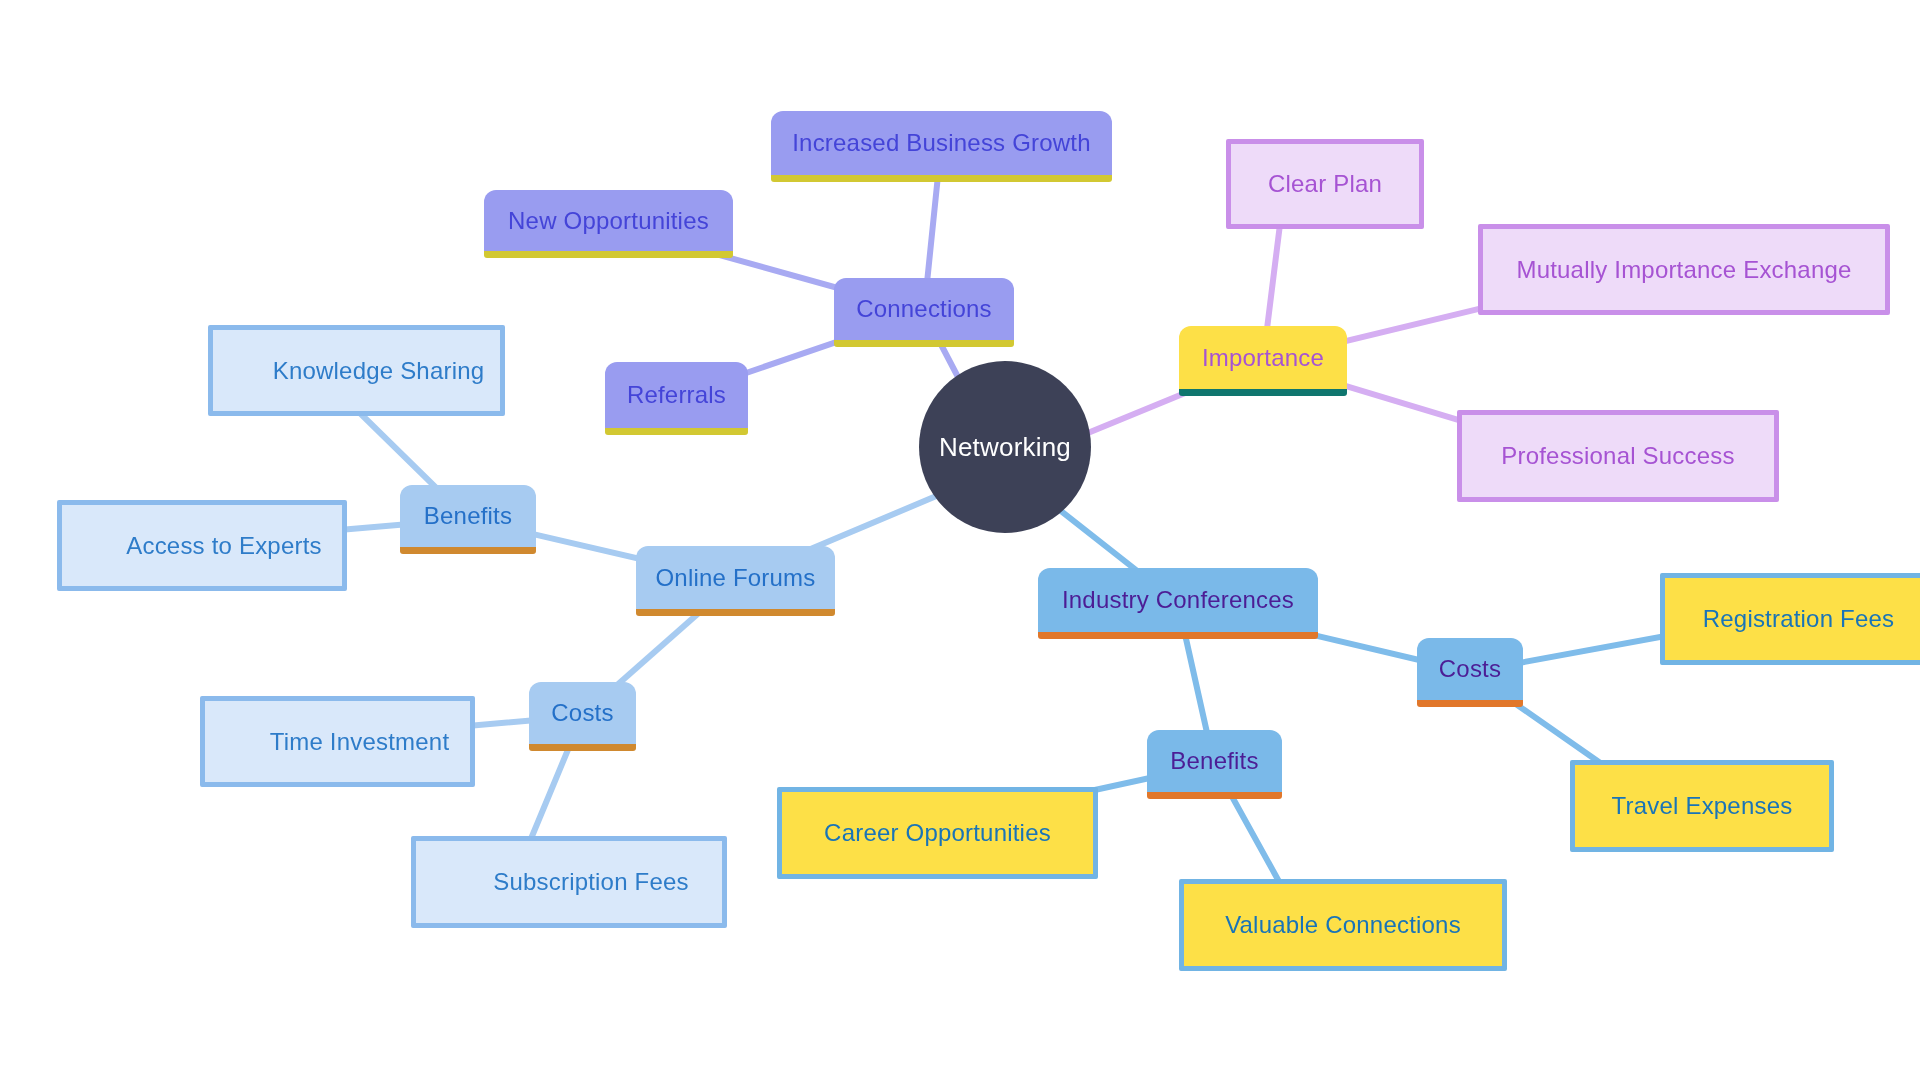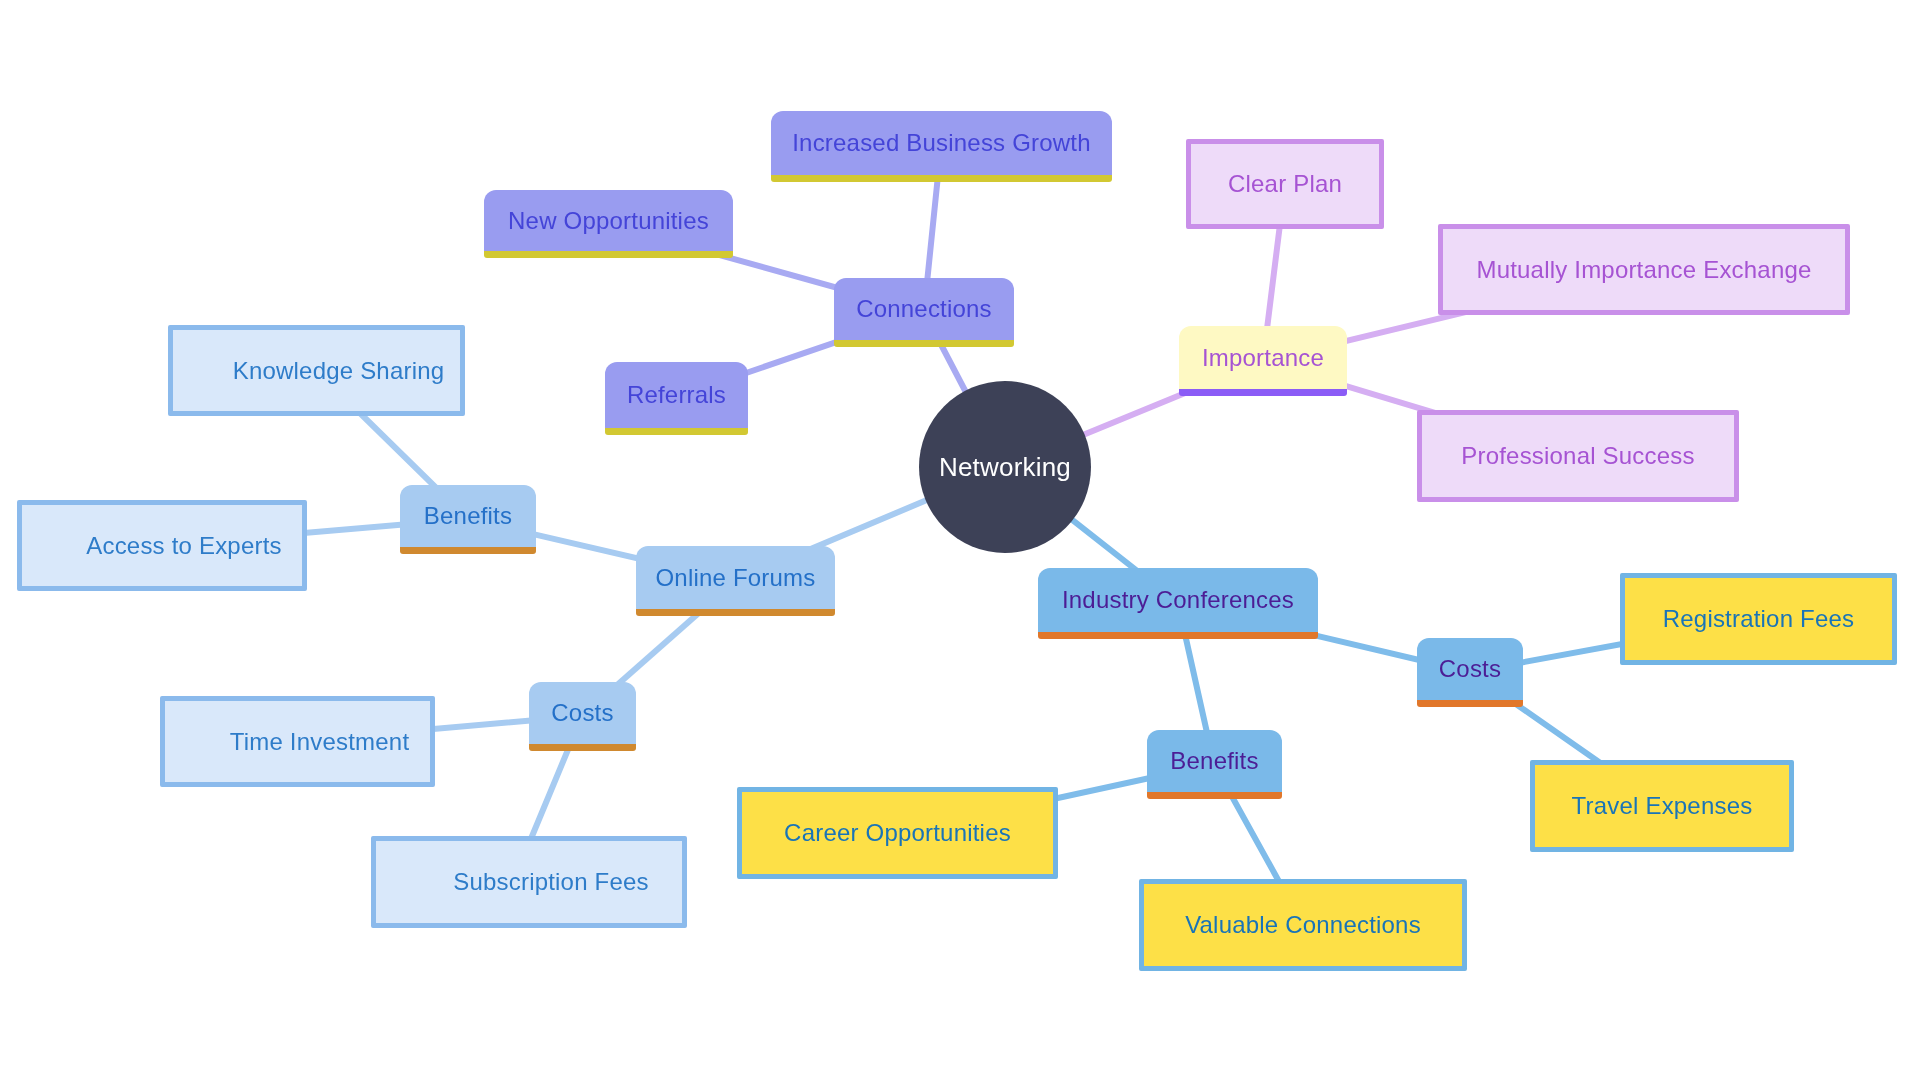--- a/index.html
+++ b/index.html
@@ -23,24 +23,24 @@
   
   .center-circle{
     border-radius:50%;
     background:#3d4157;
     color:#ffffff;
     font-size:26px;
   }
   
   .parent{border-radius:12px 12px 3px 3px;}
   
-  .leaf{border-style:solid;border-width:5px;border-radius:2px;}
+  .leaf{border-style:solid;border-width:5px;border-radius:2px;margin-left:40px;}
 
   .p-purple{background:#999cf0;color:#4444d8;border-bottom:7px solid #d2c832;}
-  .p-violet{background:#fef9c3;color:#a653d3;border-bottom:7px solid #8b5cf6;}
+  .p-violet{background:#fde047;color:#a653d3;border-bottom:7px solid #0f766e;}
   .l-violet{background:#eedbf9;border-color:#c98fe9;color:#a653d3;}
   .p-blue{background:#a7cbf1;color:#2470c8;border-bottom:7px solid #d0892f;}
   .l-blue{background:#d9e8fa;border-color:#8bbaec;color:#2e7cc9;padding-left:44px;}
   .p-sky{background:#7ab9e9;color:#4c1d95;border-bottom:7px solid #e1772a;}
   .l-sky{background:#fde047;border-color:#71b4e4;color:#1974b8;text-align:center;}
 </style>
 </head>
 <body>
 
 <div class="stage">
@@ -71,21 +71,21 @@
       <line x1="1005" y1="467" x2="1178" y2="603"></line>
       <line x1="1178" y1="603" x2="1470" y2="672"></line>
       <line x1="1470" y1="672" x2="1758" y2="619"></line>
       <line x1="1470" y1="672" x2="1662" y2="806"></line>
       <line x1="1178" y1="603" x2="1214" y2="764"></line>
       <line x1="1214" y1="764" x2="897" y2="833"></line>
       <line x1="1214" y1="764" x2="1303" y2="925"></line>
     </g>
   </svg>
 
-  <div class="node center-circle" style="left:919px;top:381px;width:172px;height:172px">Networking</div>
+  <div class="node center-circle" style="left:919px;top:361px;width:172px;height:172px">Networking</div>
 
   <div class="node parent p-purple" style="left:834px;top:278px;width:180px;height:69px">Connections</div>
   <div class="node parent p-purple" style="left:771px;top:111px;width:341px;height:71px">Increased Business Growth</div>
   <div class="node parent p-purple" style="left:484px;top:190px;width:249px;height:68px">New Opportunities</div>
   <div class="node parent p-purple" style="left:605px;top:362px;width:143px;height:73px">Referrals</div>
 
   <div class="node parent p-violet" style="left:1179px;top:326px;width:168px;height:70px">Importance</div>
   <div class="node leaf l-violet" style="left:1186px;top:139px;width:198px;height:90px">Clear Plan</div>
   <div class="node leaf l-violet" style="left:1438px;top:224px;width:412px;height:91px">Mutually Importance Exchange</div>
   <div class="node parent p-blue" style="left:636px;top:546px;width:199px;height:70px">Online Forums</div>

